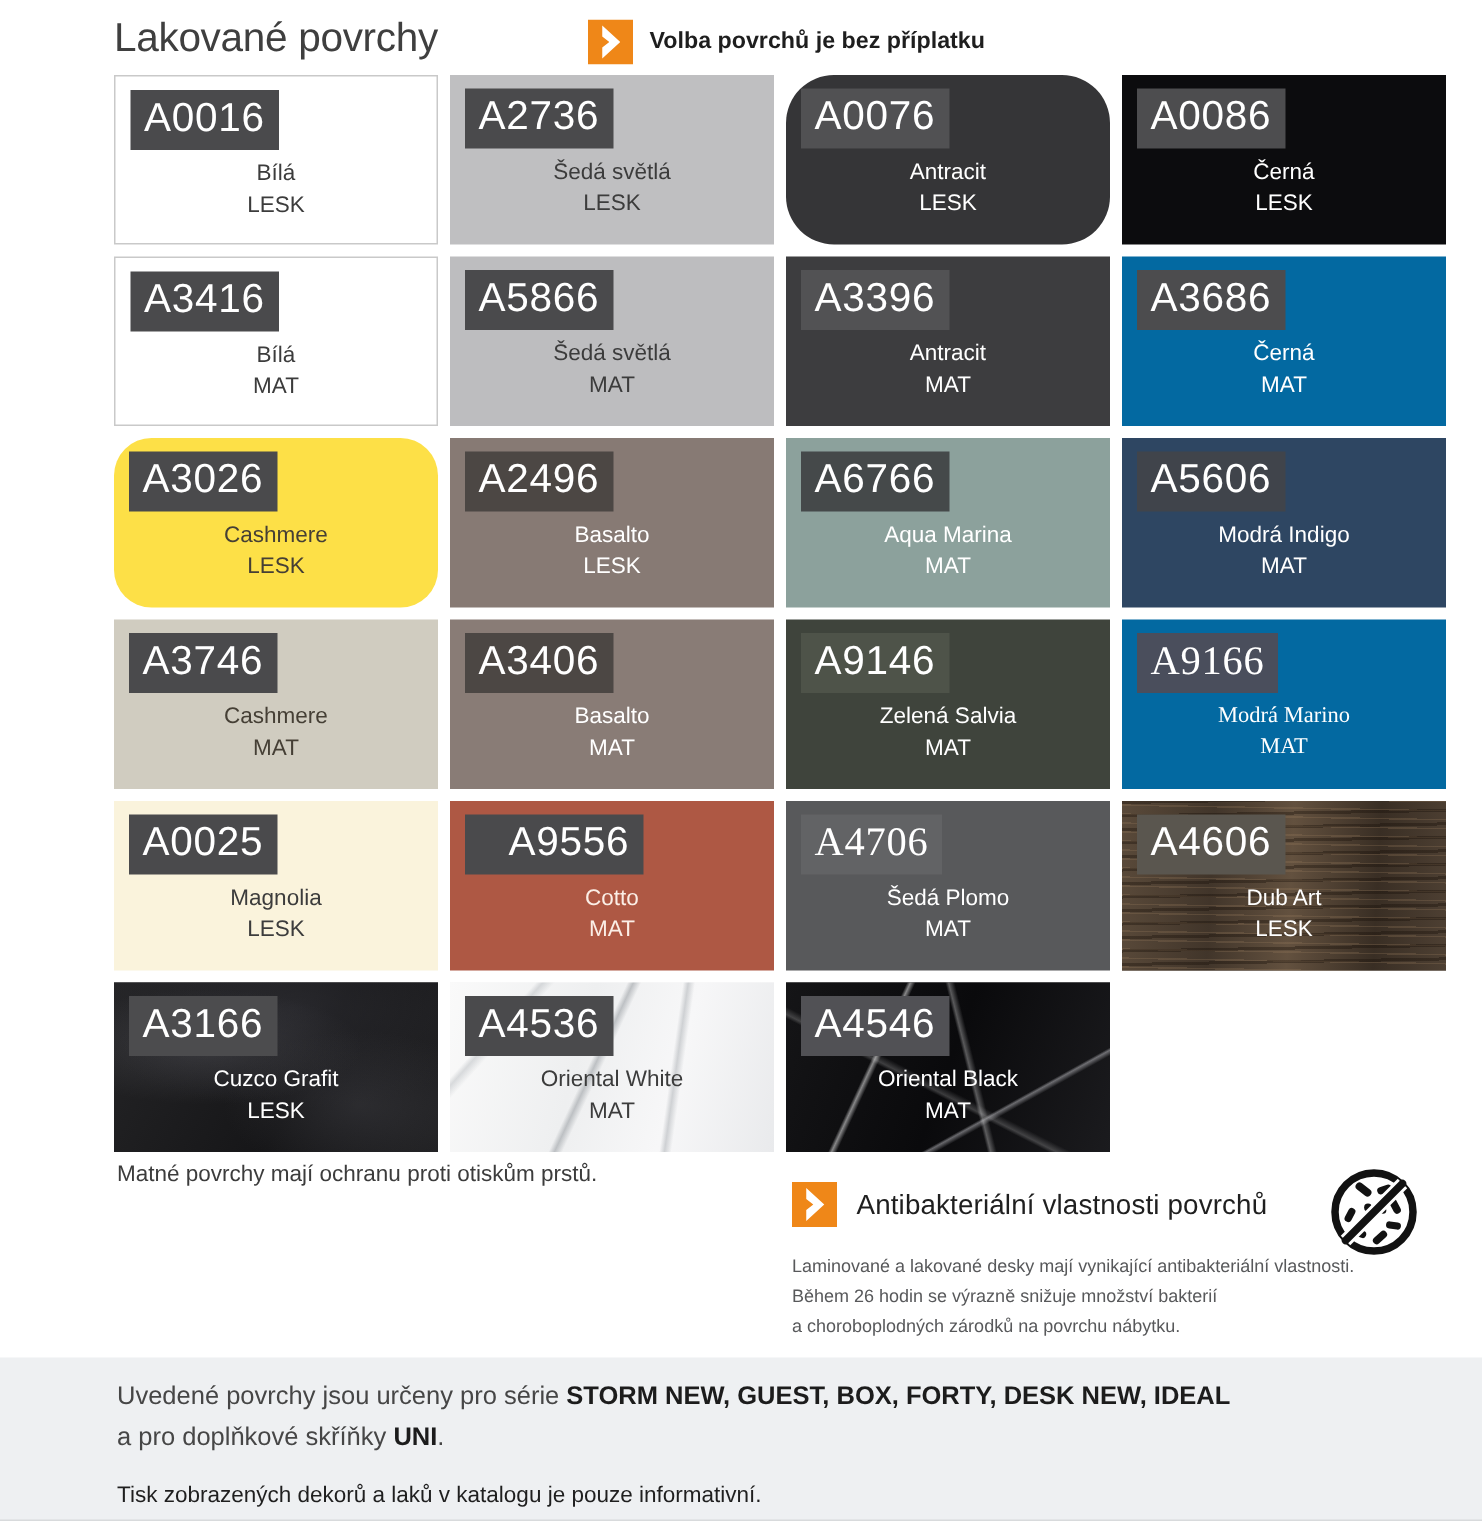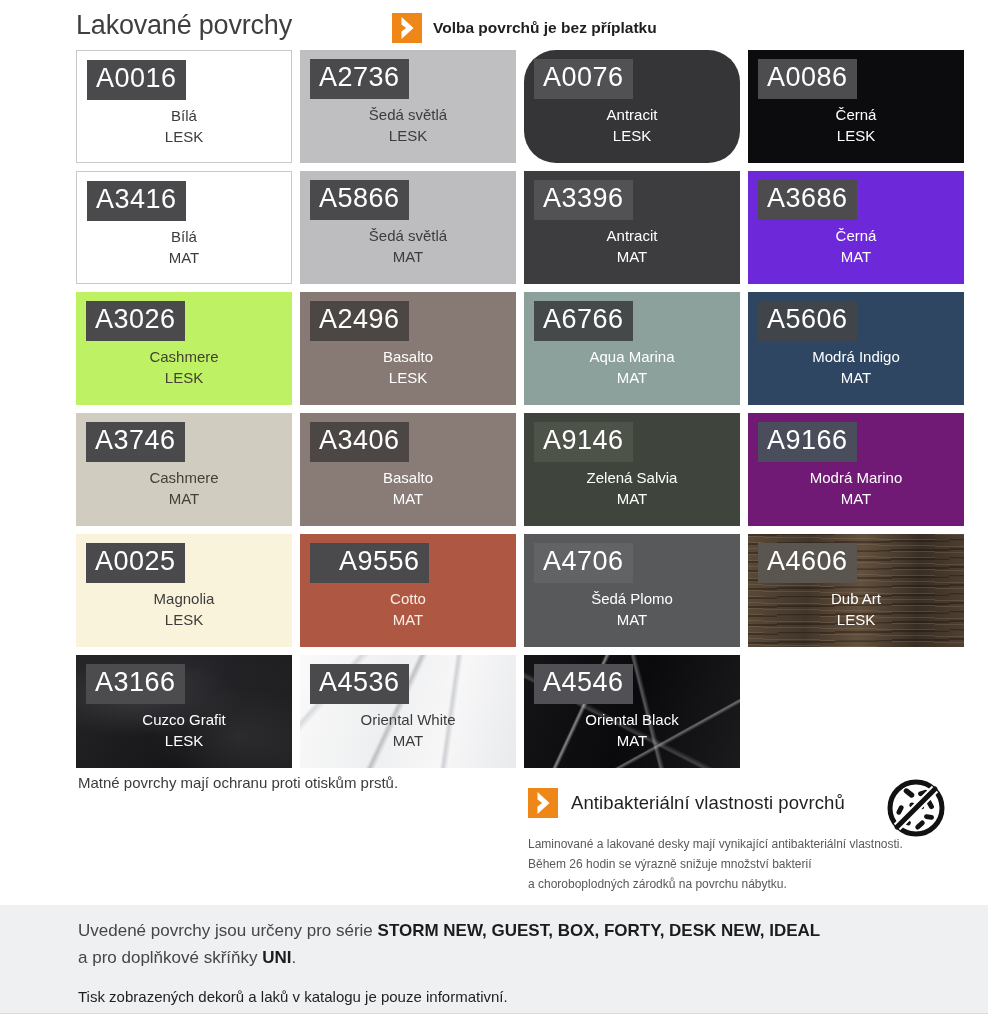--- a/index.html
+++ b/index.html
@@ -132,28 +132,28 @@
       <div class="swatch-finish">MAT</div>
     </div>
   </div>
     <div class="swatch" style="background-color: rgb(61, 61, 63); color: rgb(255, 255, 255);">
     <span class="swatch-code" style="background-color: rgb(82, 82, 84);">A3396</span>
     <div class="swatch-names">
       <div class="swatch-name">Antracit</div>
       <div class="swatch-finish">MAT</div>
     </div>
   </div>
-    <div class="swatch" style="background-color: #6d28d9; color: rgb(255, 255, 255); padding-left: 20px;">
+    <div class="swatch" style="background-color: #0369a1; color: rgb(255, 255, 255); padding-left: 20px;">
     <span class="swatch-code" style="background-color: rgb(76, 76, 78);">A3686</span>
     <div class="swatch-names">
       <div class="swatch-name">Černá</div>
       <div class="swatch-finish">MAT</div>
     </div>
   </div>
-    <div class="swatch" style="background-color: #bef264; color: rgb(69, 63, 53);">
+    <div class="swatch" style="background-color: #fde047; color: rgb(69, 63, 53); border-radius: 25px;">
     <span class="swatch-code" style="background-color: rgb(74, 74, 76);">A3026</span>
     <div class="swatch-names">
       <div class="swatch-name">Cashmere</div>
       <div class="swatch-finish">LESK</div>
     </div>
   </div>
     <div class="swatch" style="background-color: rgb(135, 122, 116); color: rgb(255, 255, 255);">
     <span class="swatch-code" style="background-color: rgb(76, 71, 68);">A2496</span>
     <div class="swatch-names">
       <div class="swatch-name">Basalto</div>
@@ -188,21 +188,21 @@
       <div class="swatch-finish">MAT</div>
     </div>
   </div>
     <div class="swatch" style="background-color: rgb(63, 68, 60); color: rgb(255, 255, 255);">
     <span class="swatch-code" style="background-color: rgb(78, 83, 73);">A9146</span>
     <div class="swatch-names">
       <div class="swatch-name">Zelená Salvia</div>
       <div class="swatch-finish">MAT</div>
     </div>
   </div>
-    <div class="swatch" style="background-color: #701a75; color: rgb(255, 255, 255);">
+    <div class="swatch" style="background-color: #0369a1; color: rgb(255, 255, 255); font-family: Liberation Serif, serif;">
     <span class="swatch-code" style="background-color: rgb(74, 78, 92);">A9166</span>
     <div class="swatch-names">
       <div class="swatch-name">Modrá Marino</div>
       <div class="swatch-finish">MAT</div>
     </div>
   </div>
     <div class="swatch" style="background-color: rgb(250, 243, 220); color: rgb(60, 60, 60);">
     <span class="swatch-code" style="background-color: rgb(74, 74, 76);">A0025</span>
     <div class="swatch-names">
       <div class="swatch-name">Magnolia</div>
@@ -210,21 +210,21 @@
     </div>
   </div>
     <div class="swatch" style="background-color: rgb(174, 88, 68); color: rgb(251, 238, 230);">
     <span class="swatch-code" style="background-color: rgb(74, 74, 76); padding-left: 29px;">A9556</span>
     <div class="swatch-names">
       <div class="swatch-name">Cotto</div>
       <div class="swatch-finish">MAT</div>
     </div>
   </div>
     <div class="swatch" style="background-color: rgb(88, 89, 91); color: rgb(255, 255, 255);">
-    <span class="swatch-code" style="background-color: rgb(98, 99, 101);">A4706</span>
+    <span class="swatch-code" style="background-color: rgb(98, 99, 101); font-family: Liberation Serif, serif;">A4706</span>
     <div class="swatch-names">
       <div class="swatch-name">Šedá Plomo</div>
       <div class="swatch-finish">MAT</div>
     </div>
   </div>
     <div class="swatch texture-wood" style="background-color: rgb(74, 62, 51); color: rgb(255, 255, 255);">
     <span class="swatch-code" style="background-color: rgb(90, 86, 79);">A4606</span>
     <div class="swatch-names">
       <div class="swatch-name">Dub Art</div>
       <div class="swatch-finish">LESK</div>

